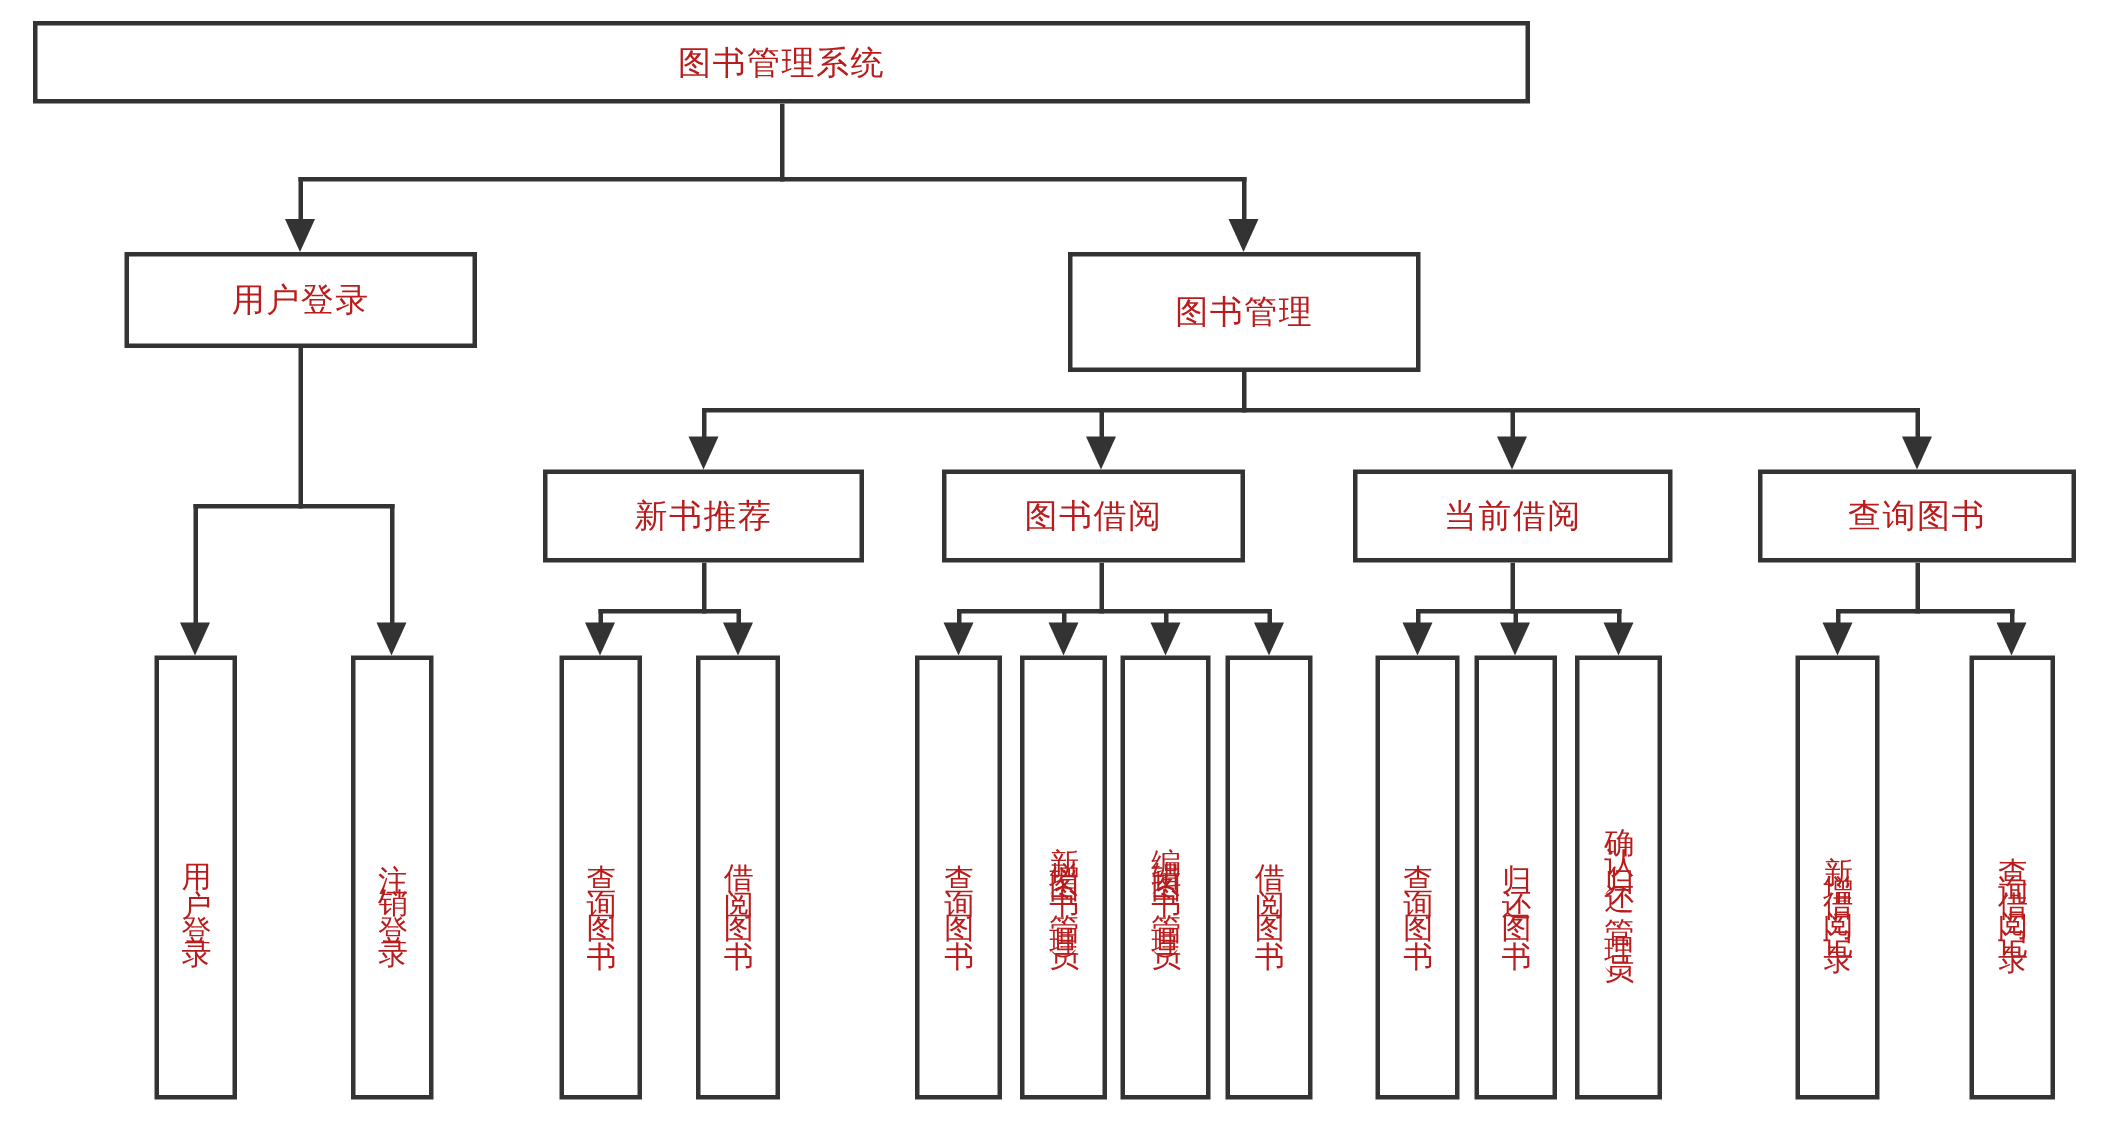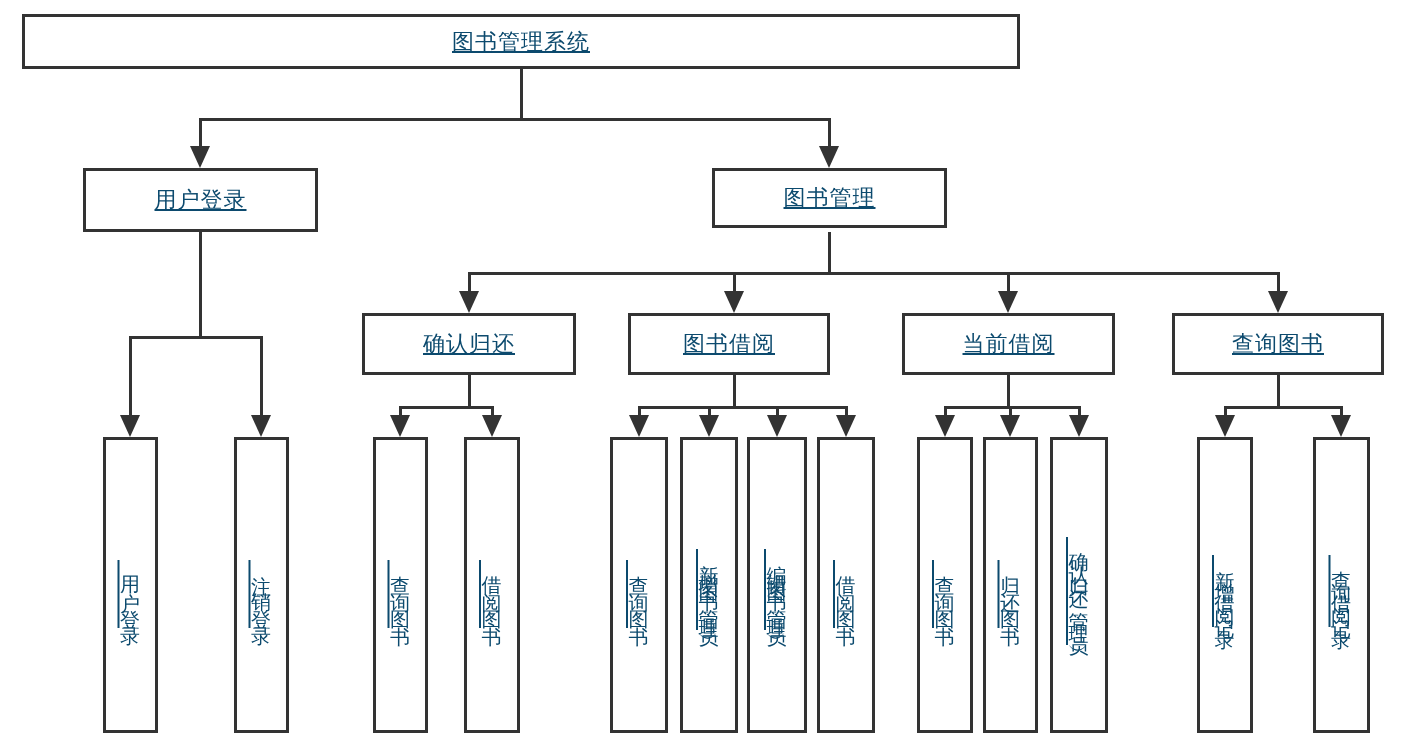--- a/index.html
+++ b/index.html
@@ -12,22 +12,21 @@
   }
   .box{
     position:absolute;
     box-sizing:border-box;
     background:#ffffff;
     border:3px solid #333333;
     display:flex;
     align-items:center;
     justify-content:center;
     z-index:2;
-    color:#0c4a6e;
-    text-decoration:underline;
+    color:#b91c1c;
   }
   .hbox .lbl{
     font-size:22px;
     letter-spacing:1px;
     white-space:nowrap;
   }
   .vbox .lbl{
     writing-mode:vertical-rl;
     text-orientation:upright;
     font-size:20px;
@@ -120,26 +119,26 @@
       <div class="arrowhead" style="left: 1331px; top: 415px; border-top-color: rgb(51, 51, 51);"></div>
     </div>
 
   <div class="box hbox" style="left:22px;top:14px;width:998px;height:55px">
     <span class="lbl">图书管理系统</span>
   </div>
 
   <div class="box hbox" style="left:83px;top:168px;width:235px;height:64px">
     <span class="lbl">用户登录</span>
   </div>
-  <div class="box hbox" style="left:712px;top:168px;width:235px;height:60px">
+  <div class="box hbox" style="left:712px;top:168px;width:235px;height:80px">
     <span class="lbl">图书管理</span>
   </div>
 
   <div class="box hbox" style="left:362px;top:313px;width:214px;height:62px">
-    <span class="lbl">确认归还</span>
+    <span class="lbl">新书推荐</span>
   </div>
   <div class="box hbox" style="left:628px;top:313px;width:202px;height:62px">
     <span class="lbl">图书借阅</span>
   </div>
   <div class="box hbox" style="left:902px;top:313px;width:213px;height:62px">
     <span class="lbl">当前借阅</span>
   </div>
   <div class="box hbox" style="left:1172px;top:313px;width:212px;height:62px">
     <span class="lbl">查询图书</span>
   </div>

